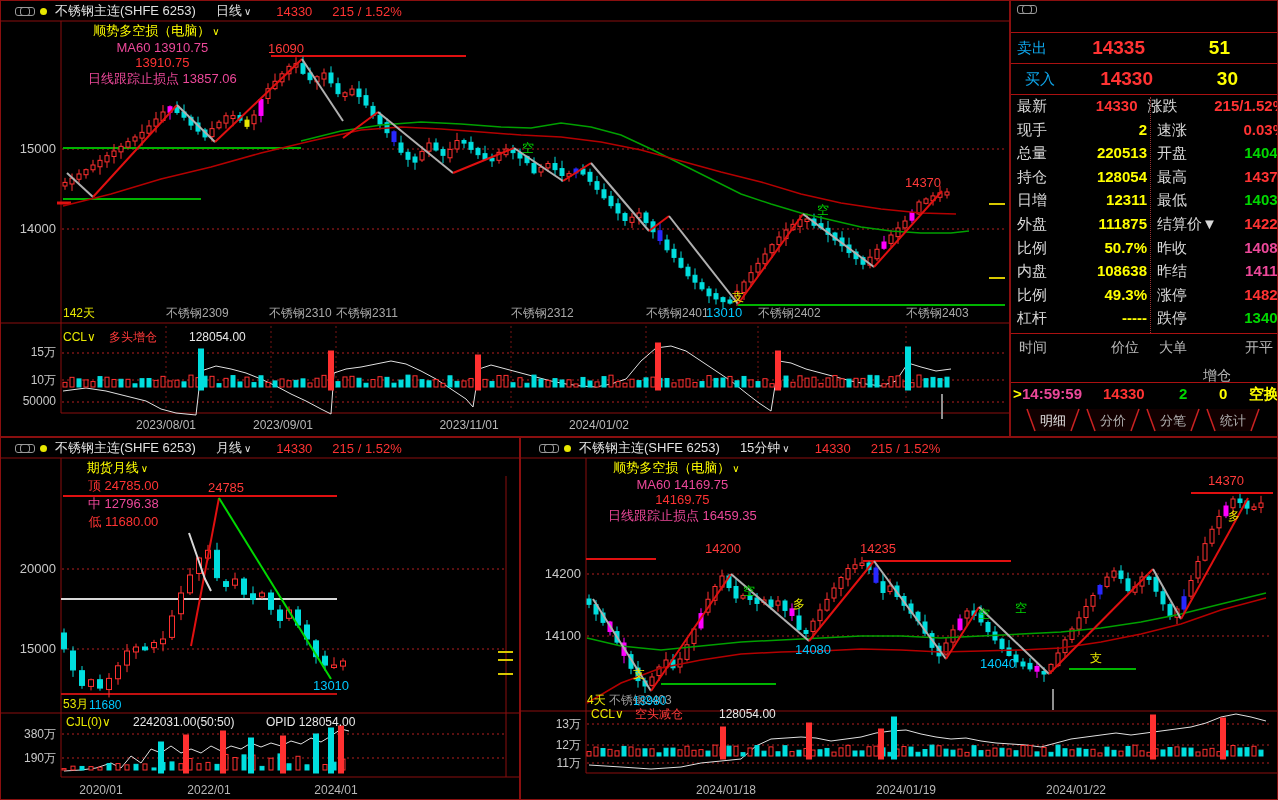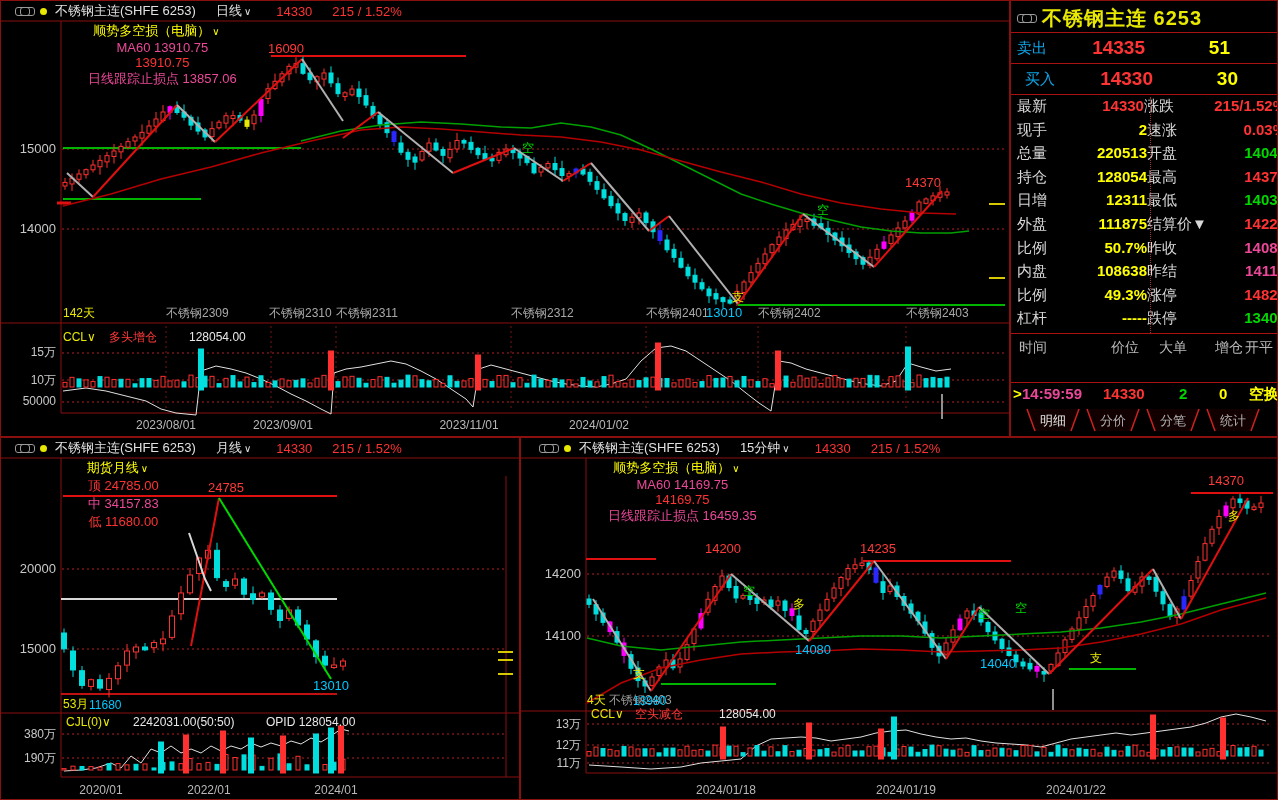--- a/index.html
+++ b/index.html
@@ -22,21 +22,21 @@
   .qtitle .t{color:#e8e800;font-size:20px;font-weight:bold;letter-spacing:1px;}
   .hr{position:absolute;left:0;right:0;border-top:1px solid #aa1111;height:0;}
   .bidrow{position:absolute;left:0;height:30px;width:100%;display:flex;align-items:center;}
   .bidrow .lbl{width:48px;padding-left:6px;font-size:15px;color:#0ea5e9;}
   .bidrow .val{width:80px;text-align:right;font-size:19px;font-weight:bold;}
   .bidrow .qty{width:85px;text-align:right;font-size:19px;font-weight:bold;}
   #qstats{position:absolute;left:0;top:96px;width:100%;}
   .srow{height:23.6px;display:flex;align-items:flex-start;font-size:15px;}
   .srow .sl{width:60px;padding-left:6px;color:#d8d8d8;}
   .srow .sv{width:70px;text-align:right;font-weight:bold;}
-  .srow .sl2{width:72px;margin-left:0;color:#d8d8d8;}
+  .srow .sl2{width:72px;margin-left:10px;color:#d8d8d8;}
   .srow .sv2{flex:1;text-align:right;font-weight:bold;margin-right:-9px;white-space:nowrap;}
   .vdot{position:absolute;left:139px;top:96px;height:236px;border-left:1px dotted #993333;}
   #qcols span{position:absolute;font-size:14px;color:#b8b8b8;top:338px;}
   .tickrow{position:absolute;top:384px;left:0;width:100%;height:20px;font-size:15px;font-weight:bold;}
   .tickrow span{position:absolute;white-space:nowrap;}
 </style>
 </head>
 <body>
 
 <div id="screen">
@@ -524,21 +524,20 @@
       <span class="c-yellow"><span>顺势多空损（电脑）</span><span class="arr">∨</span></span>
       <span class="c-white gap12">MA60 13910.75</span>
       <span class="c-red gap12">13910.75</span>
       <span class="c-white gap12">日线跟踪止损点 13857.06</span>
     </div>
   </div>
 
   <div class="panel" id="quote">
     <div class="qtitle">
       <span class="chain"></span>
-      <span class="t">不锈钢主连 6253</span>
     </div>
     <div class="hr" style="top:31px;"></div>
     <div class="bidrow" style="top:32px;">
       <span class="lbl">卖出</span>
       <span class="val c-red">14335</span>
       <span class="qty c-yellow">51</span>
     </div>
     <div class="hr" style="top:62px;"></div>
     <div class="bidrow" style="top:63px;margin-left:8px;">
       <span class="lbl">买入</span>
@@ -607,21 +606,21 @@
           <span class="sl2">跌停</span>
           <span class="sv2 c-green">13405</span>
         </div>
       </div>
     <div class="vdot"></div>
     <div class="hr" style="top:332px;"></div>
     <div id="qcols">
         <span style="left: 8px;">时间</span>
         <span style="left: 100px;">价位</span>
         <span style="left: 148px;">大单</span>
-        <span style="left: 204px;">增仓</span>
+        <span style="left: 192px; margin-top: 28px;">增仓</span>
         <span style="left: 234px;">开平</span>
       </div>
     <div class="hr" style="top:381px;"></div>
     <div class="tickrow">
       <span class="c-yellow" style="left:2px;">&gt;</span>
       <span class="c-white" style="left:11px;">14:59:59</span>
       <span class="c-red" style="left:92px;">14330</span>
       <span class="c-green" style="left:168px;">2</span>
       <span class="c-yellow" style="left:208px;">0</span>
       <span class="c-yellow" style="left:238px;">空换</span>
@@ -802,21 +801,21 @@
       <span class="chain"></span>
       <span class="ydot"></span>
       <span>不锈钢主连(SHFE 6253)</span>
       <span class="gap20"><span>月线</span><span class="arr">∨</span></span>
       <span class="c-red gap25">14330</span>
       <span class="c-red gap20">215 / 1.52%</span>
     </div>
     <div class="ibar" style="left:75px;top:21px;">
       <span class="c-yellow"><span>期货月线</span><span class="arr">∨</span></span>
       <span class="c-red gap12">顶 24785.00</span>
-      <span class="c-white gap12">中 34157.83</span>
+      <span class="c-white gap12">中 12796.38</span>
       <span class="c-red gap12">低 11680.00</span>
     </div>
   </div>
 
   <div class="panel" id="p-m15" style="left:520px;top:437px;width:758px;height:363px;">
     <svg id="svg-m15" width="756" height="361">
         <g>
           <line x1="66" y1="136" x2="750" y2="136" stroke="#b32121" stroke-width="1" stroke-dasharray="2,3"></line>
           <line x1="66" y1="198" x2="750" y2="198" stroke="#b32121" stroke-width="1" stroke-dasharray="2,3"></line>
           <line x1="66" y1="286" x2="750" y2="286" stroke="#b32121" stroke-width="1" stroke-dasharray="2,3"></line>

